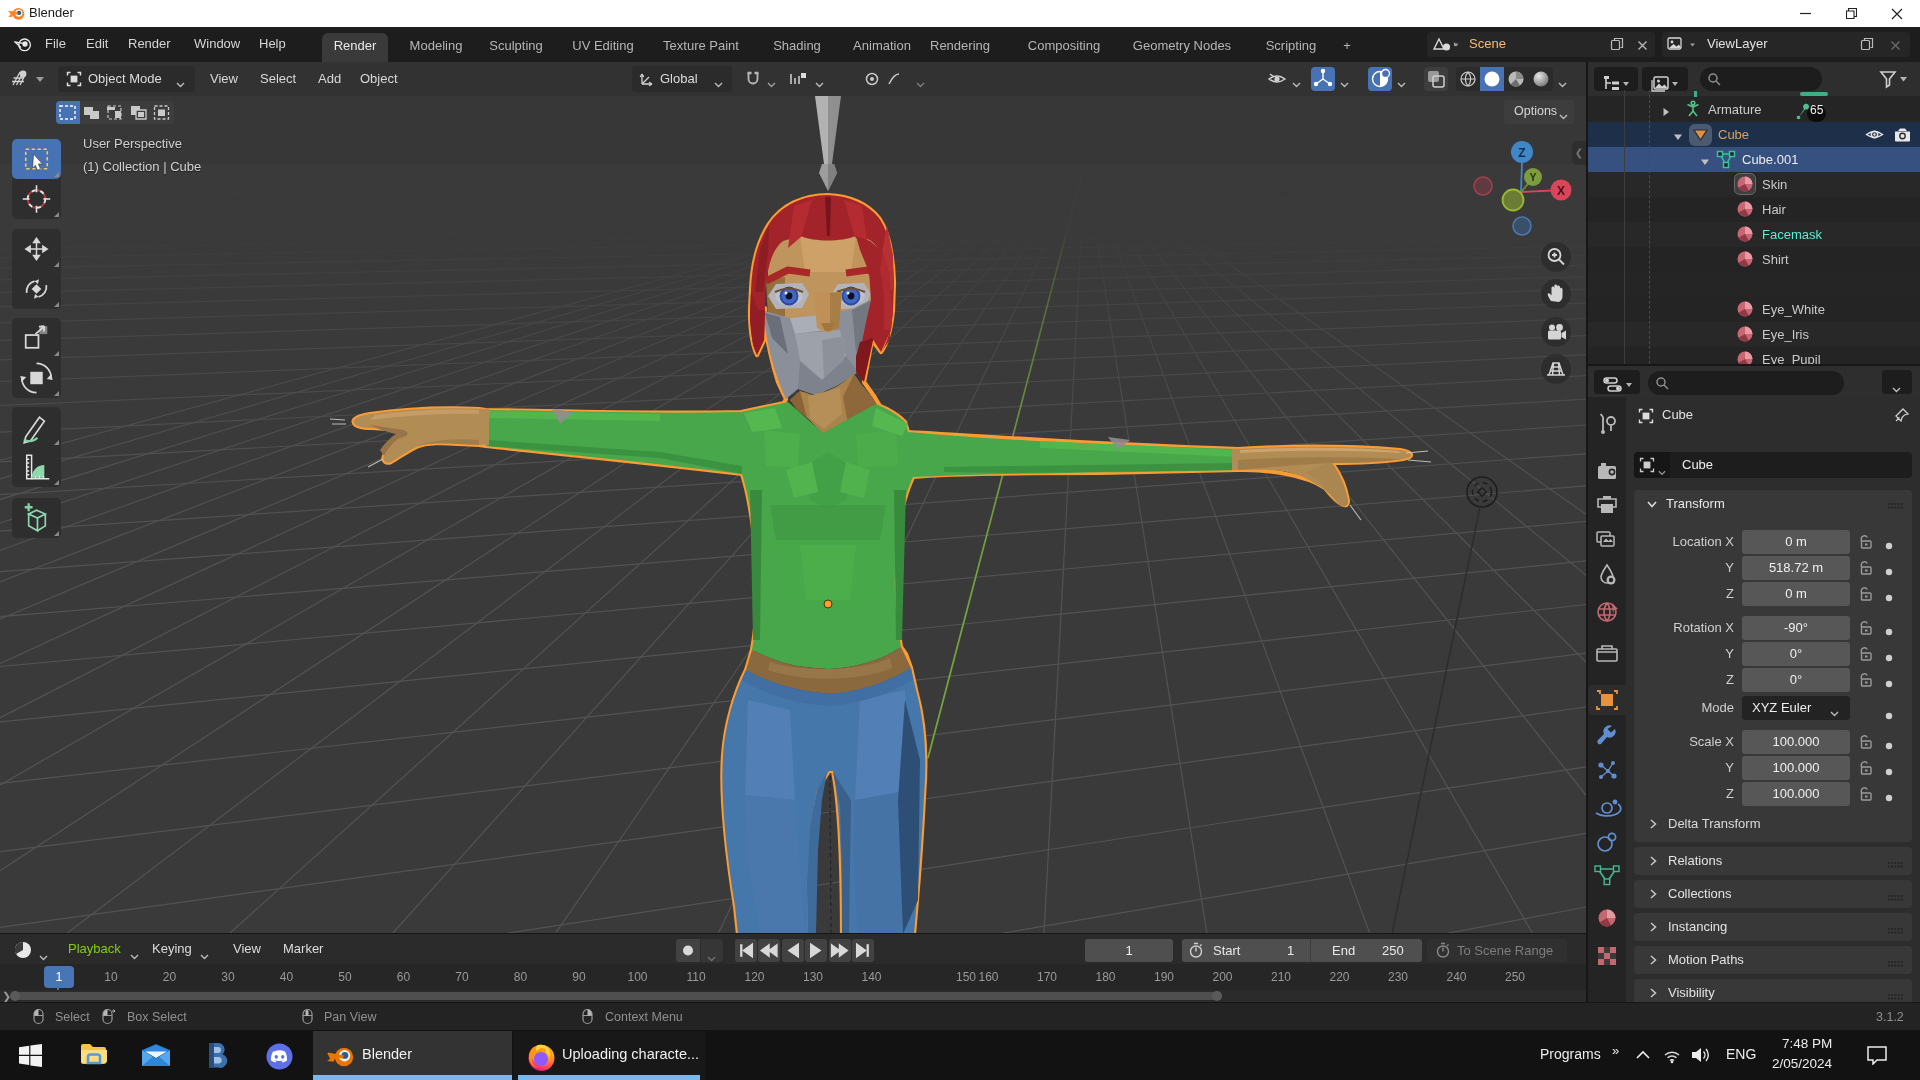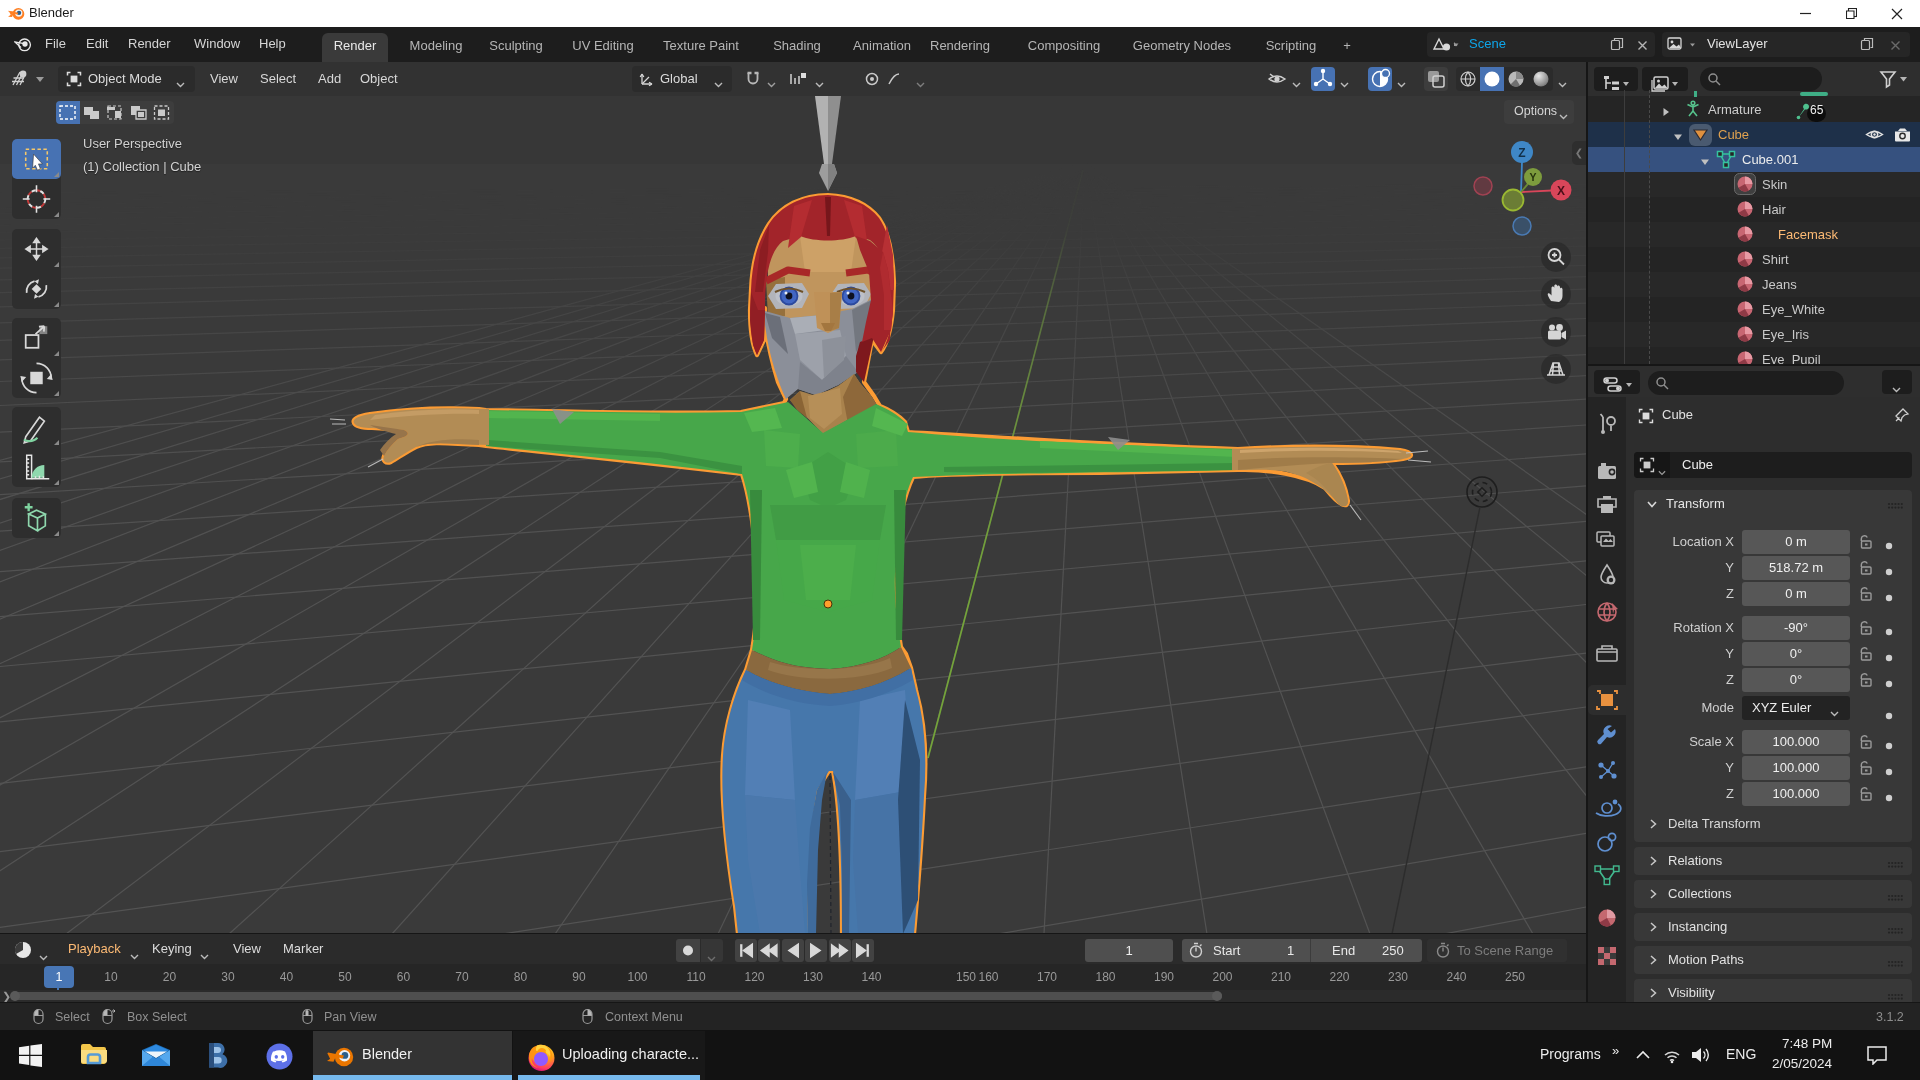--- a/index.html
+++ b/index.html
@@ -106,21 +106,21 @@
       <span class="tab" style="left:1122px;width:120px;text-align:center">Geometry Nodes</span>
       <span class="tab" style="left:1254px;width:74px;text-align:center">Scripting</span>
       <span class="tab" style="left:1336px;width:22px;text-align:center">+</span>
       <div class="abs" style="left:1427px;top:5px;width:228px;height:25px;background:#262626;border-radius:4px">
 <svg class="abs" style="left:4px;top:4px" width="30" height="17" viewBox="0 0 30 17">
 <path d="M8 3 L13 13 L3 13 Z" fill="none" stroke="#d8d8d8" stroke-width="1.4"></path>
 <circle cx="15.5" cy="11" r="3.6" fill="#d8d8d8"></circle>
 <path d="M23 6 l3.5 4 -3.5 0z M23 6 l3.5 4" stroke="#9a9a9a" fill="#9a9a9a" stroke-width="0"></path>
 <path d="M22.5 7.5 l5 0 -2.5 3z" fill="#9a9a9a"></path>
         </svg>
-        <span class="abs" style="left:42px;top:4px;color:#0ea5e9">Scene</span>
+        <span class="abs" style="left:42px;top:4px;color:#fdba74">Scene</span>
 <span class="abs" style="left:183px;top:5px;width:24px;height:16px"><svg width="14" height="14" viewBox="0 0 14 14">
             <rect x="1.5" y="3.5" width="8" height="9" rx="1" fill="none" stroke="#bbb" stroke-width="1.2"></rect>
             <path d="M4.5 3.5 v-2 h8 v9 h-2" fill="none" stroke="#bbb" stroke-width="1.2"></path>
           </svg></span>
 <span class="abs" style="left:210px;top:7px"><svg width="11" height="11" viewBox="0 0 11 11">
             <path d="M1.5 1.5 L9.5 9.5 M9.5 1.5 L1.5 9.5" stroke="#b5b5b5" stroke-width="1.4"></path>
           </svg></span>
       </div>
       <div class="abs" style="left:1662px;top:5px;width:248px;height:25px;background:#262626;border-radius:4px">
 <svg class="abs" style="left:4px;top:4px" width="32" height="17" viewBox="0 0 32 17">
@@ -720,37 +720,29 @@
             <path d="M11 11 L4.5 14.8 A7.5 7.5 0 0 0 14.8 17.5z" fill="#8f3a46"></path>
           </svg></span>
         <span class="lbl" style="left:174px;color:#c9c9c9">Hair</span>
       </div>
       <div class="orow" style="top:160px;background:#282828">
         <span class="abs" style="left:146px;top:1px"><svg width="22" height="22" viewBox="0 0 22 22">
             <circle cx="11" cy="11" r="7.5" fill="#c86672"></circle>
             <path d="M11 11 L11 3.5 A7.5 7.5 0 0 1 18.5 11z" fill="#e89aa4"></path>
             <path d="M11 11 L4.5 14.8 A7.5 7.5 0 0 0 14.8 17.5z" fill="#8f3a46"></path>
           </svg></span>
-        <span class="lbl" style="left:190px;color:#fdba74">Facemask</span>
+        <span class="lbl" style="left:174px;color:#5eead4">Facemask</span>
       </div>
       <div class="orow" style="top:185px;background:#242424">
         <span class="abs" style="left:146px;top:1px"><svg width="22" height="22" viewBox="0 0 22 22">
             <circle cx="11" cy="11" r="7.5" fill="#c86672"></circle>
             <path d="M11 11 L11 3.5 A7.5 7.5 0 0 1 18.5 11z" fill="#e89aa4"></path>
             <path d="M11 11 L4.5 14.8 A7.5 7.5 0 0 0 14.8 17.5z" fill="#8f3a46"></path>
           </svg></span>
         <span class="lbl" style="left:174px;color:#c9c9c9">Shirt</span>
-      </div>
-      <div class="orow" style="top:210px;background:#282828">
-        <span class="abs" style="left:146px;top:1px"><svg width="22" height="22" viewBox="0 0 22 22">
-            <circle cx="11" cy="11" r="7.5" fill="#c86672"></circle>
-            <path d="M11 11 L11 3.5 A7.5 7.5 0 0 1 18.5 11z" fill="#e89aa4"></path>
-            <path d="M11 11 L4.5 14.8 A7.5 7.5 0 0 0 14.8 17.5z" fill="#8f3a46"></path>
-          </svg></span>
-        <span class="lbl" style="left:174px;color:#c9c9c9">Jeans</span>
       </div>
       <div class="orow" style="top:235px;background:#242424">
         <span class="abs" style="left:146px;top:1px"><svg width="22" height="22" viewBox="0 0 22 22">
             <circle cx="11" cy="11" r="7.5" fill="#c86672"></circle>
             <path d="M11 11 L11 3.5 A7.5 7.5 0 0 1 18.5 11z" fill="#e89aa4"></path>
             <path d="M11 11 L4.5 14.8 A7.5 7.5 0 0 0 14.8 17.5z" fill="#8f3a46"></path>
           </svg></span>
         <span class="lbl" style="left:174px;color:#c9c9c9">Eye_White</span>
       </div>
       <div class="orow" style="top:260px;background:#282828">
@@ -1168,21 +1160,21 @@
 <div id="timeline" class="abs">
       <div class="abs" style="left:13px;top:5px;width:48px;height:22px">
         <span class="abs" style="left:0;top:1px"><svg width="20" height="20" viewBox="0 0 20 20">
             <circle cx="10" cy="10" r="8" fill="#e8e8e8"></circle>
             <path d="M10 10 L10 2 A8 8 0 0 0 3 14z" fill="#3a3a3a"></path>
           </svg></span>
         <span class="abs" style="left:26px;top:8px"><svg width="9" height="6" viewBox="0 0 9 6">
             <path d="M1 1 l3.5 3.5 L8 1" stroke="#bbb" stroke-width="1.4" fill="none"></path>
           </svg></span>
       </div>
-      <span class="abs" style="left:68px;top:7px;color:#fdba74;font-size:13px">Playback</span>
+      <span class="abs" style="left:68px;top:7px;color:#84cc16;font-size:13px">Playback</span>
       <span class="abs" style="left:130px;top:12px"><svg width="9" height="6" viewBox="0 0 9 6">
           <path d="M1 1 l3.5 3.5 L8 1" stroke="#bbb" stroke-width="1.4" fill="none"></path>
         </svg></span>
       <span class="abs" style="left:152px;top:7px;color:#dcdcdc;font-size:13px">Keying</span>
       <span class="abs" style="left:200px;top:12px"><svg width="9" height="6" viewBox="0 0 9 6">
           <path d="M1 1 l3.5 3.5 L8 1" stroke="#bbb" stroke-width="1.4" fill="none"></path>
         </svg></span>
       <span class="abs" style="left:233px;top:7px;color:#dcdcdc;font-size:13px">View</span>
       <span class="abs" style="left:283px;top:7px;color:#dcdcdc;font-size:13px">Marker</span>
       <div class="abs" style="left:676px;top:5px;width:24px;height:23px;background:#424242;border-radius:3px 0 0 3px"><svg width="24" height="23">

